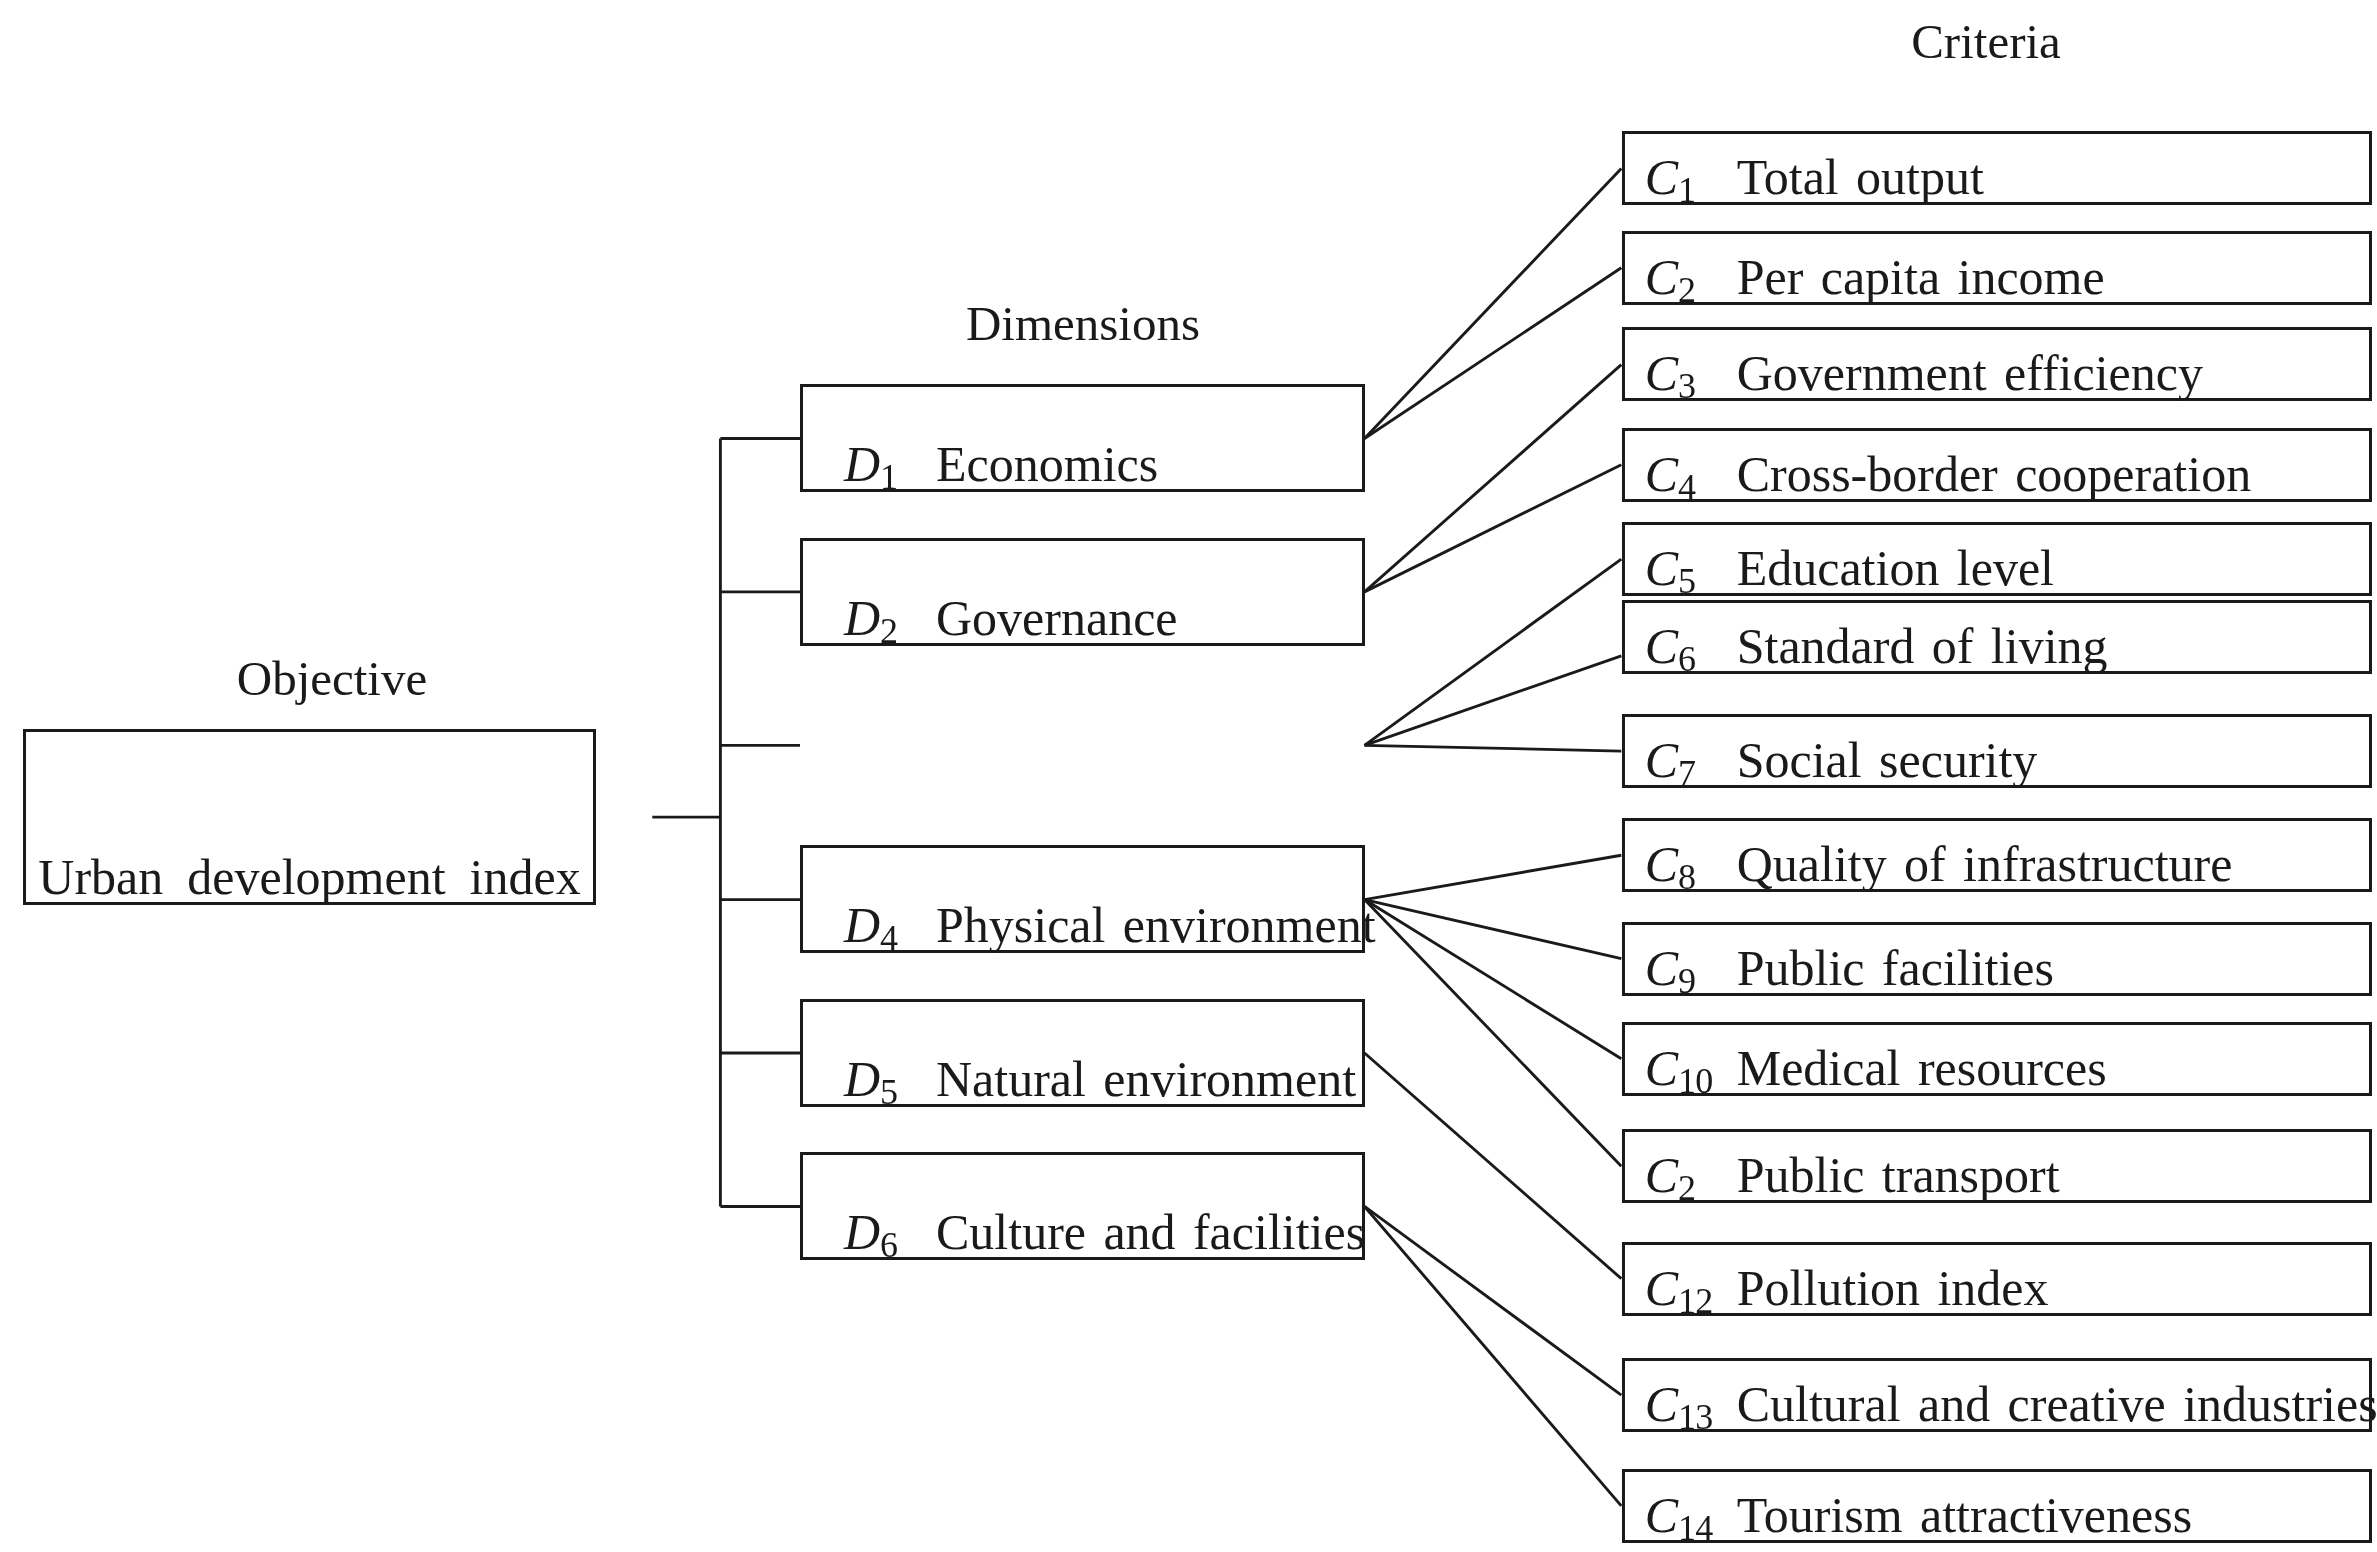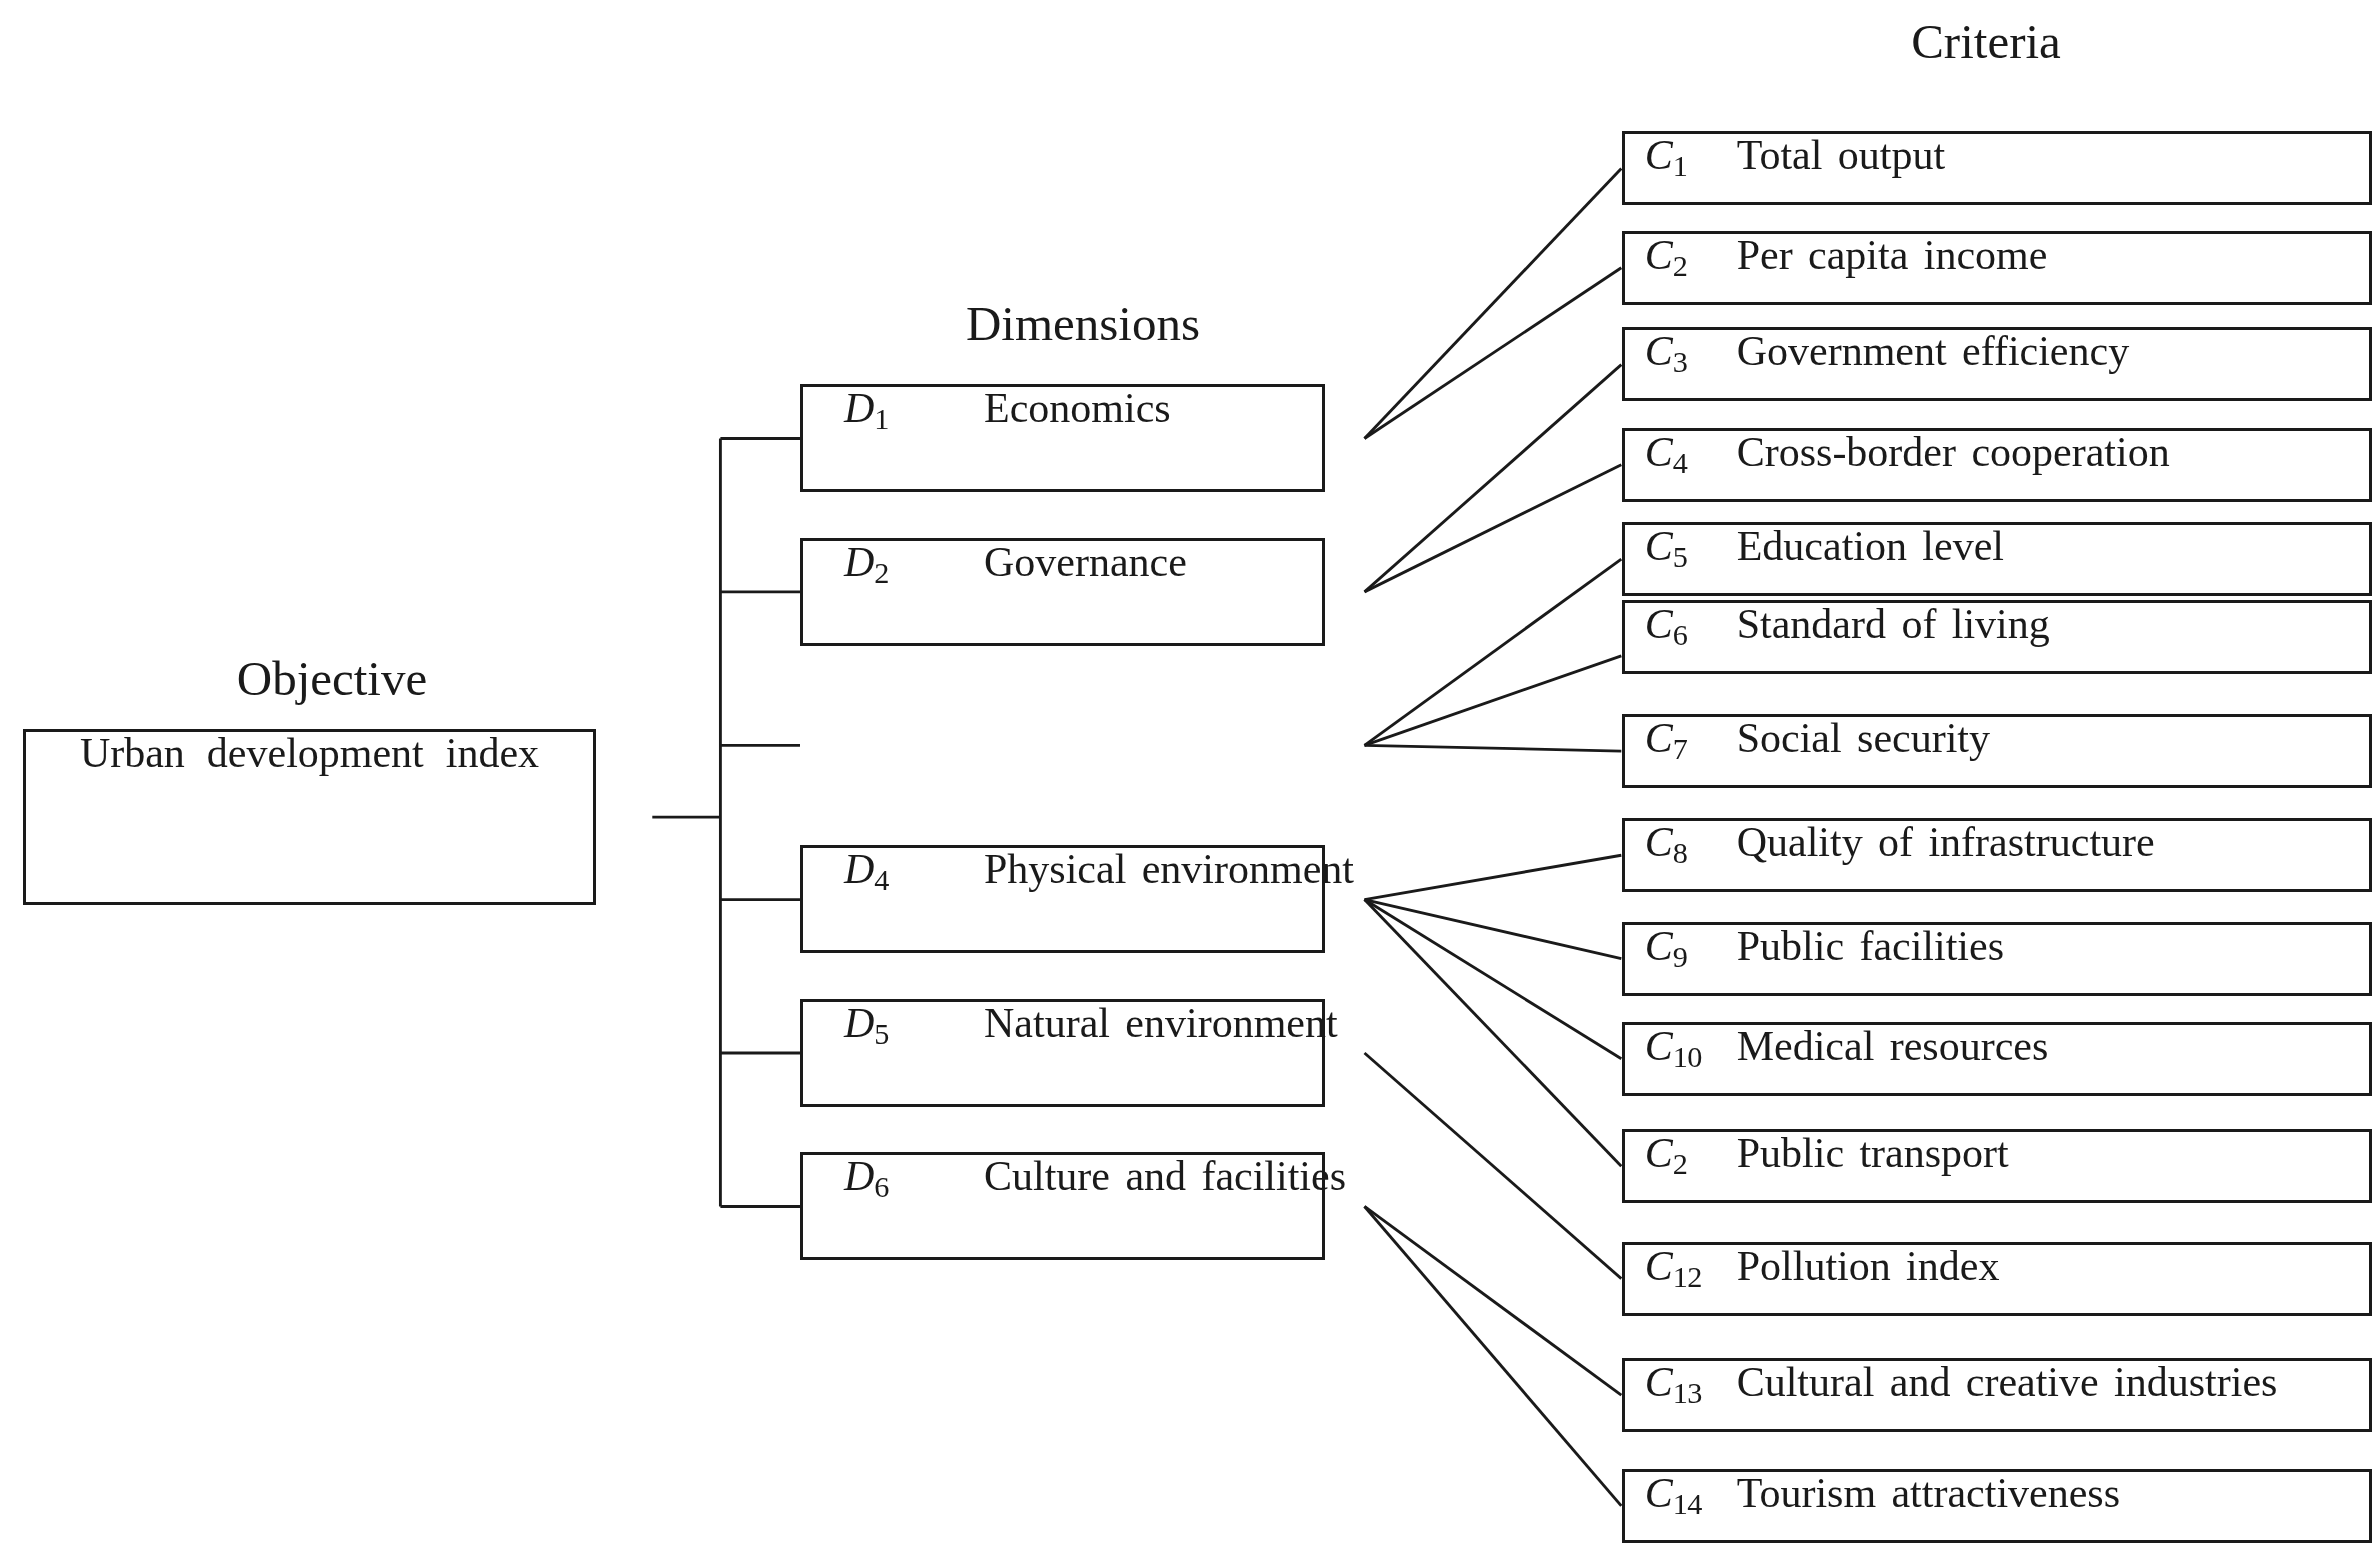--- a/index.html
+++ b/index.html
@@ -25,33 +25,33 @@
     font-size: 49px;
     white-space: nowrap;
     color: var(--ink);
   }
   .box {
     position: absolute;
     box-sizing: border-box;
     border: 3.3px solid var(--ink);
     background: var(--paper);
     display: flex;
-    align-items: flex-start;
-    font-size: 42px;
+    align-items: flex-end;
+    font-size: 50px;
     line-height: 1;
     white-space: nowrap;
   }
   .objbox {
     left: 23px; top: 729px;
     width: 573px; height: 176px;
     justify-content: center;
     padding: 0 6.6px;
   }
   .objbox .name { word-spacing: 11.5px; }
-  .dbox { left: 800px; width: 525px; height: 108px; padding-left: 41px; gap: 48px; }
+  .dbox { left: 800px; width: 565px; height: 108px; padding-left: 41px; }
   .cbox { left: 1622px; width: 750px; height: 74px; padding-left: 19.7px; }
   .tag { font-style: italic; display: inline-block; min-width: 92px; }
   .tag sub {
     font-style: normal;
     font-size: 0.72em;
     line-height: 0;
     vertical-align: -0.22em;
     letter-spacing: -0.02em;
   }
   .name { word-spacing: 4.9px; }

